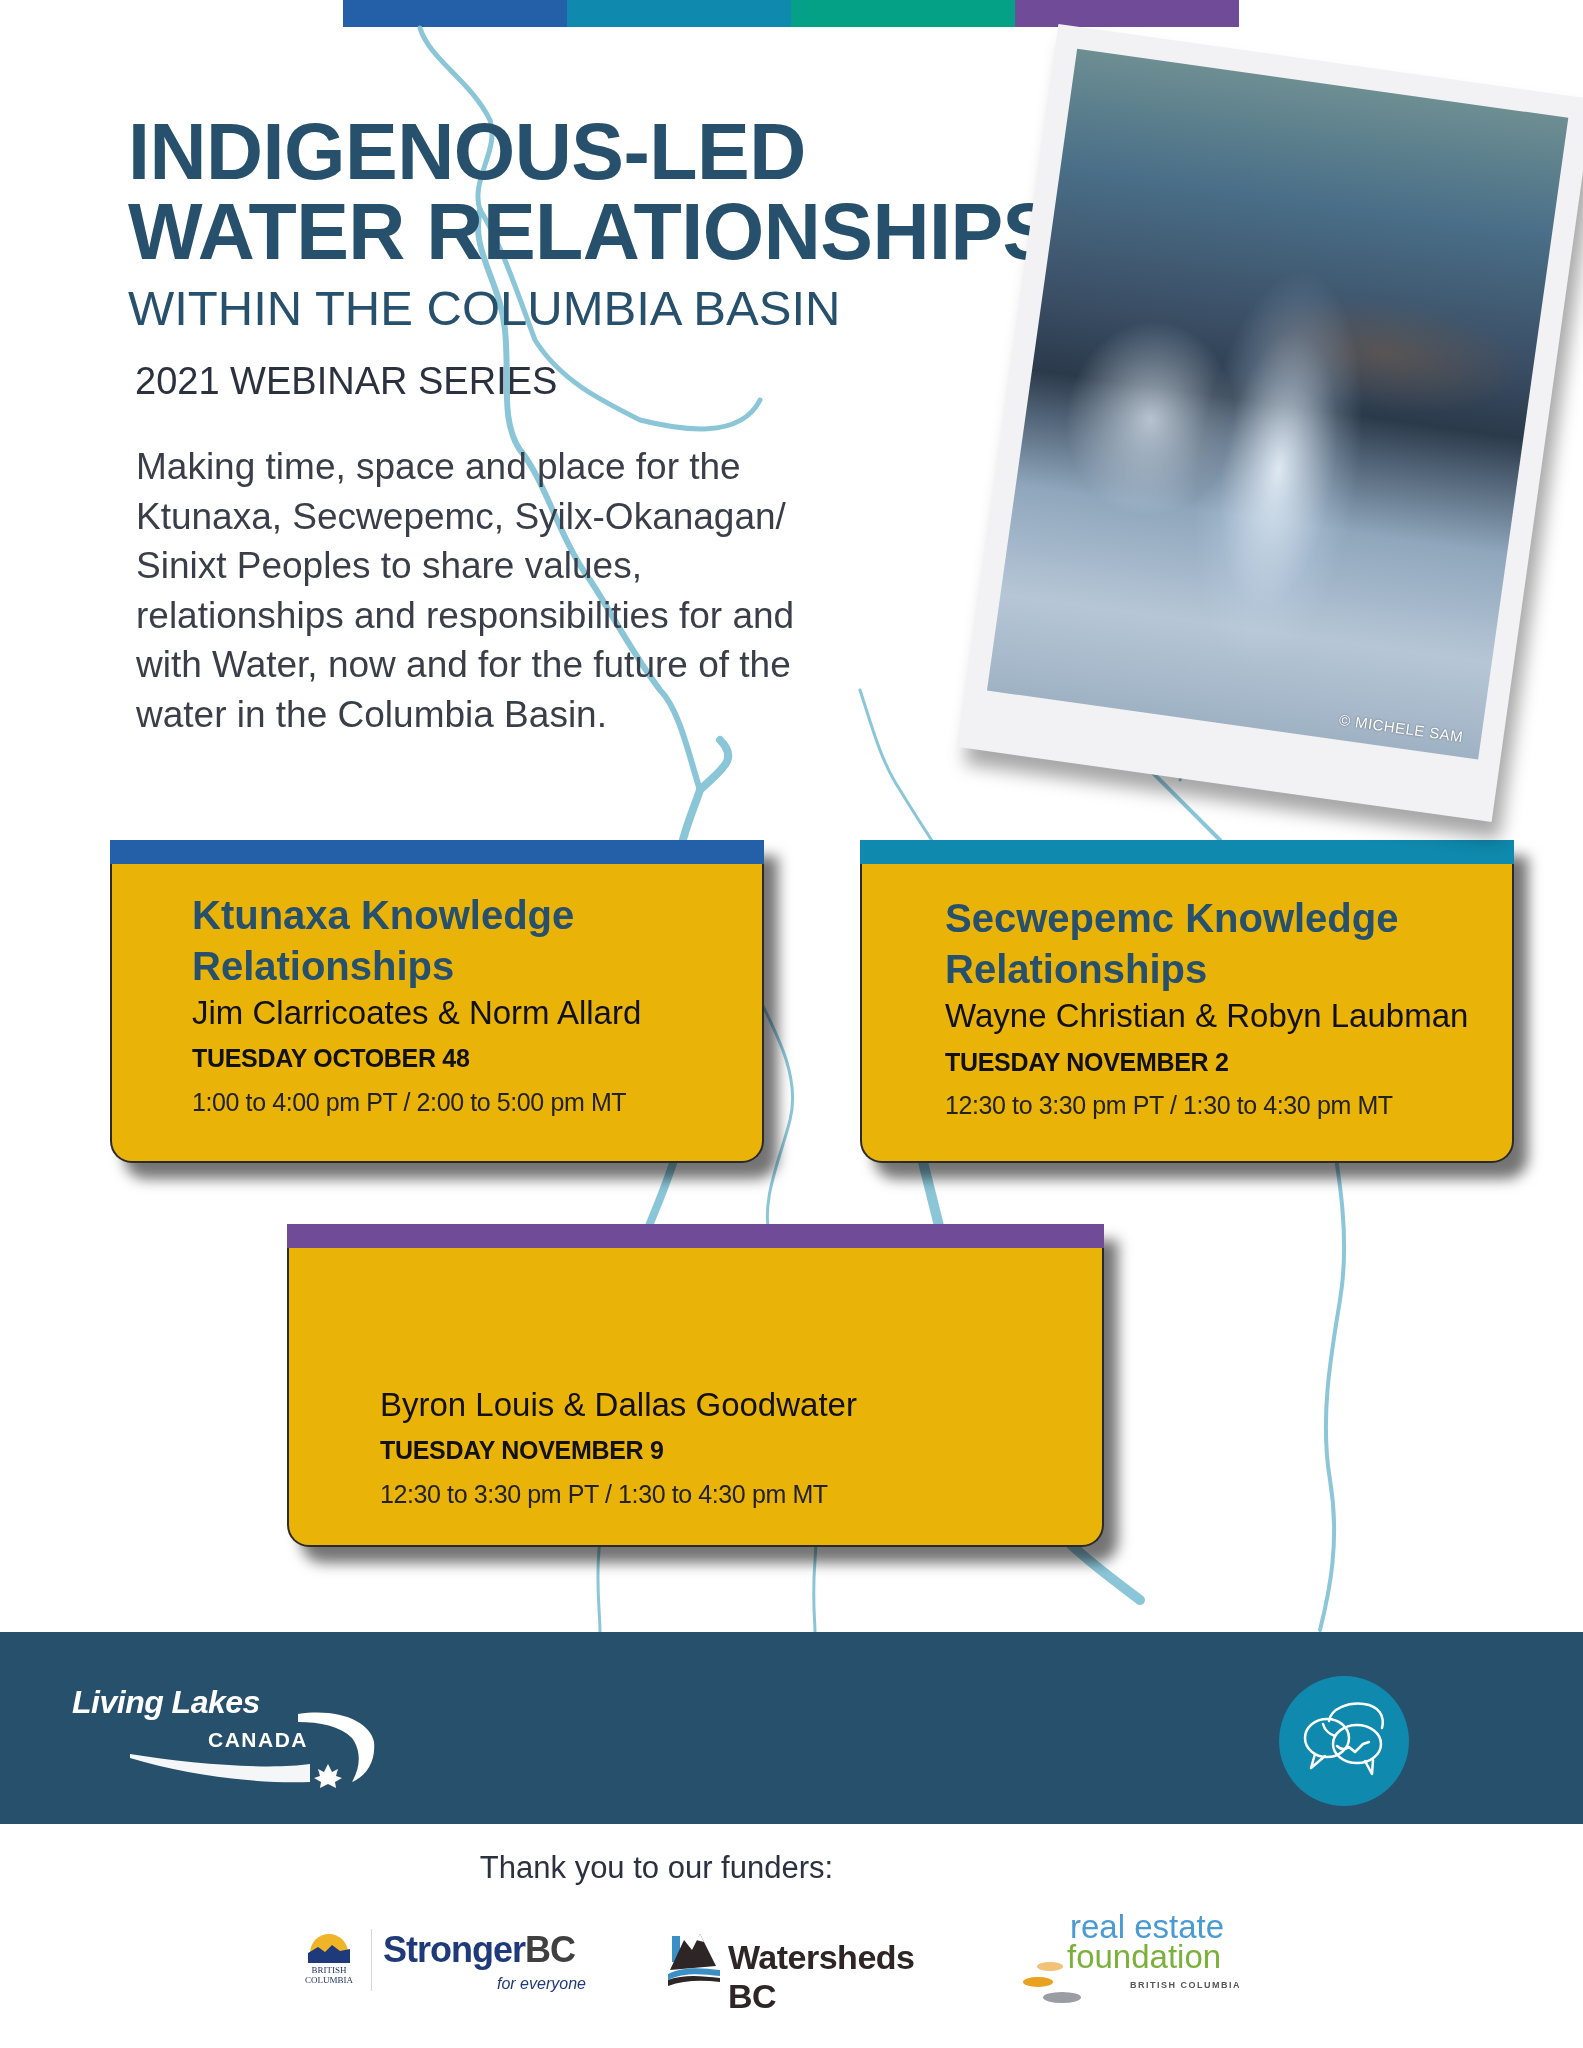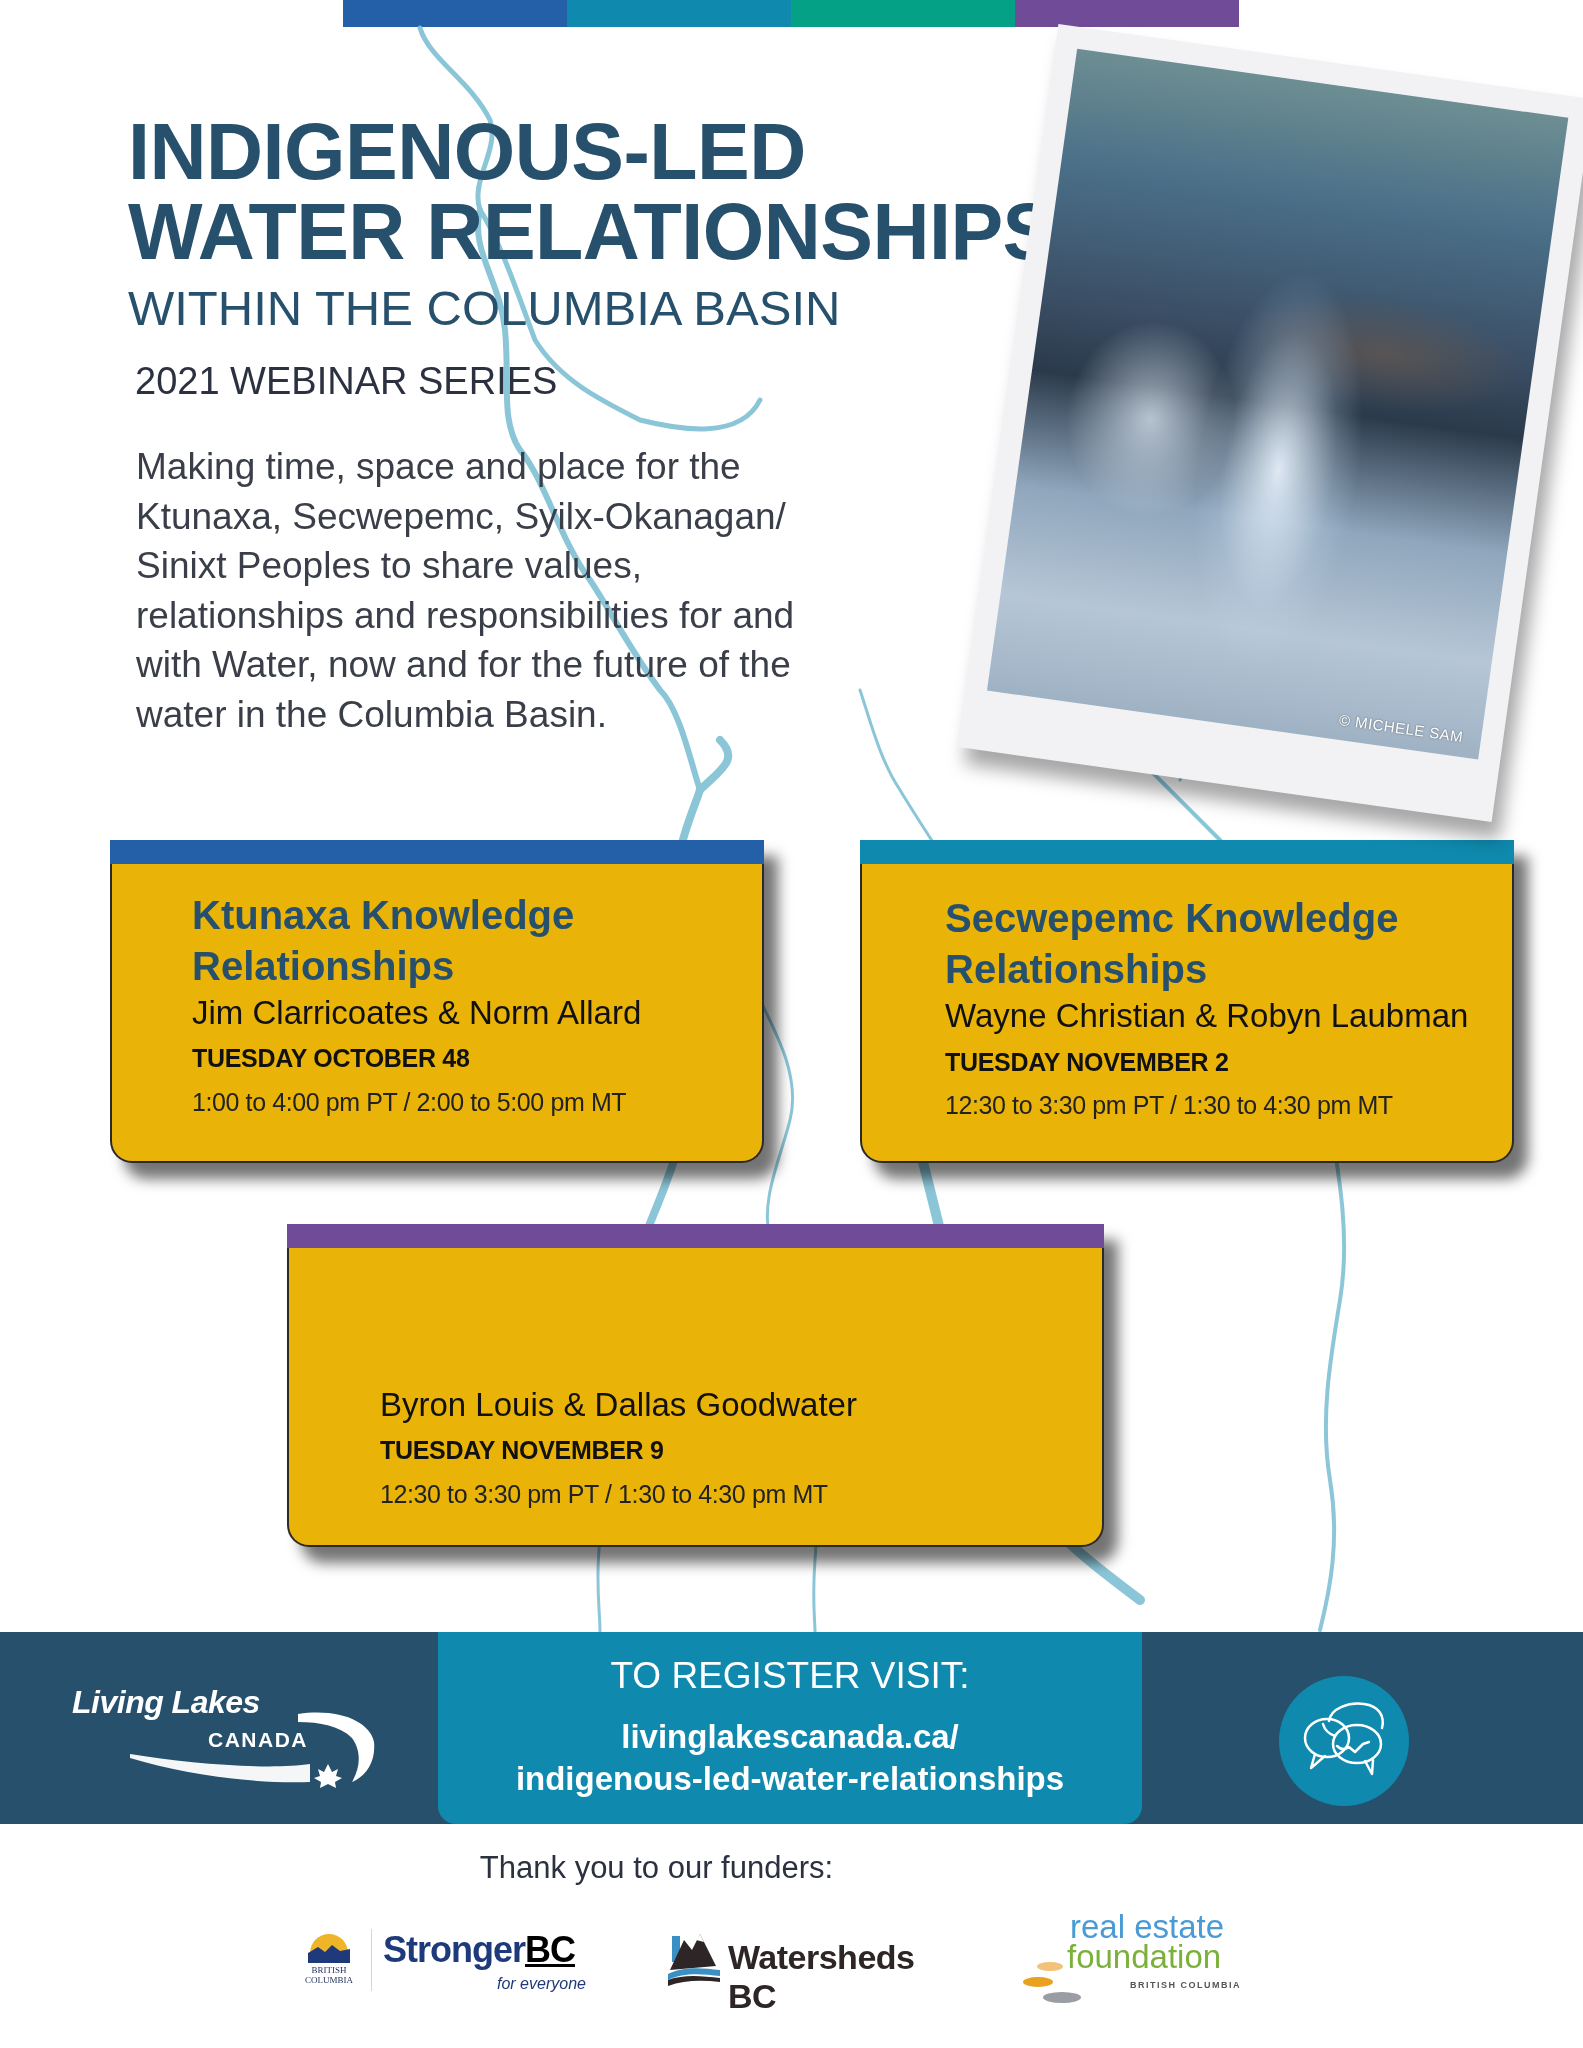--- a/index.html
+++ b/index.html
@@ -46,21 +46,21 @@
   .llc-canada { position: absolute; left: 138px; top: 56px; font-size: 21px; font-weight: bold; letter-spacing: 1.5px; }
 
   .chat-circle { position: absolute; left: 1279px; top: 44px; width: 130px; height: 130px; border-radius: 50%; background: #0f89ad; }
 
   .funders-label { position: absolute; left: 0; width: 1313px; top: 1848px; text-align: center; color: #2c3140; font-size: 31px; line-height: 40px; z-index: 2; }
   .funder { position: absolute; z-index: 2; }
   .bc-logo { left: 298px; top: 1925px; width: 300px; height: 78px; }
   .bc-crest-text { position: absolute; left: 0; top: 40px; width: 62px; text-align: center; font-family: "Liberation Serif", serif; font-size: 9px; line-height: 10px; color: #1f2f5c; }
   .bc-divider { position: absolute; left: 73px; top: 4px; width: 1px; height: 62px; background: #d5d5d5; }
   .bc-stronger { position: absolute; left: 85px; top: 4px; font-size: 36px; font-weight: bold; color: #1f3a7a; letter-spacing: -1px; }
-  .bc-stronger .bcpart { color: #000000; text-decoration: underline; }
+  .bc-stronger .bcpart { color: #404040; }
   .bc-tag { position: absolute; left: 199px; top: 50px; font-size: 16px; font-style: italic; color: #1f3a7a; }
 
   .ws-logo { left: 666px; top: 1930px; width: 300px; height: 60px; }
   .ws-text { position: absolute; left: 62px; top: 8px; font-size: 34px; font-weight: bold; color: #2e2626; letter-spacing: -0.5px; }
 
   .ref-logo { left: 1015px; top: 1910px; width: 260px; height: 90px; }
   .ref-l1 { position: absolute; left: 55px; top: 0; font-size: 33px; color: #4a9ad4; line-height: 34px; }
   .ref-l2 { position: absolute; left: 52px; top: 30px; font-size: 33px; color: #7bb03a; line-height: 34px; }
   .ref-l3 { position: absolute; left: 115px; top: 70px; font-size: 9px; color: #555555; font-weight: bold; letter-spacing: 1.5px; }
   .ref-dot { position: absolute; border-radius: 50%; }
@@ -144,27 +144,20 @@
   <div class="llc-logo">
     <div class="llc-living">Living Lakes</div>
     <div class="llc-canada">CANADA</div>
     <svg width="320" height="120" style="position:absolute;left:0;top:0;">
       <path d="M60 82 C120 92 200 98 240 92 L240 110 C190 112 120 104 60 86 Z" fill="#ffffff" opacity="0.95"></path>
       <path d="M228 42 C270 36 300 50 304 70 C306 90 296 104 282 110 C290 96 292 80 282 66 C270 54 250 50 228 50 Z" fill="#ffffff"></path>
       <path d="M258 92 l4 8 l6 -3 l-2 7 l6 2 l-7 4 l1 6 l-8 -4 l-8 4 l1 -6 l-7 -4 l6 -2 l-2 -7 l6 3 Z" fill="#ffffff"></path>
     </svg>
   </div>
 
-  <div class="register">
-    <div class="reg-label">TO REGISTER VISIT:</div>
-    <div class="reg-url">
-      <div>livinglakescanada.ca/</div>
-      <div>indigenous-led-water-relationships</div>
-    </div>
-  </div>
 
   <div class="chat-circle">
     <svg width="130" height="130" viewBox="0 0 130 130" fill="none" stroke="#ffffff" stroke-width="2.5" stroke-linecap="round" stroke-linejoin="round">
       <path d="M50 45 C52 32 70 26 85 28 C100 30 106 40 103 52"></path>
       <ellipse cx="48" cy="62" rx="22" ry="19"></ellipse>
       <path d="M36 78 L32 92 L46 80"></path>
       <ellipse cx="78" cy="68" rx="24" ry="19"></ellipse>
       <path d="M86 85 L93 98 L94 84"></path>
       <path d="M44 48 C46 55 50 58 56 60"></path>
       <path d="M58 70 C62 74 66 74 70 71 L76 76 L84 68 L90 66"></path>

